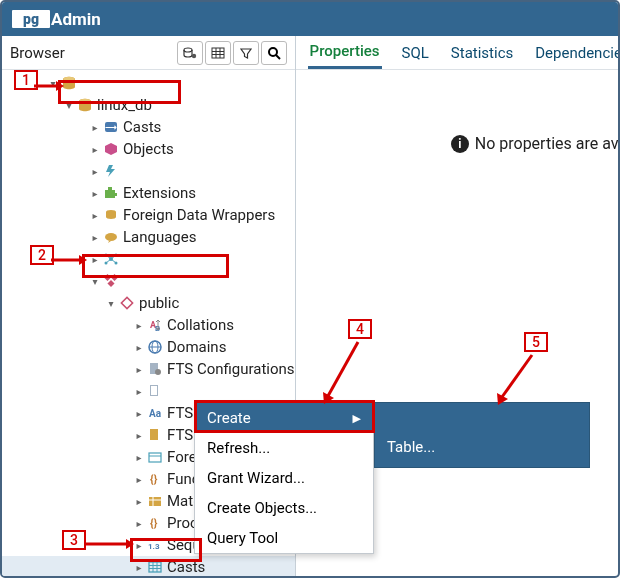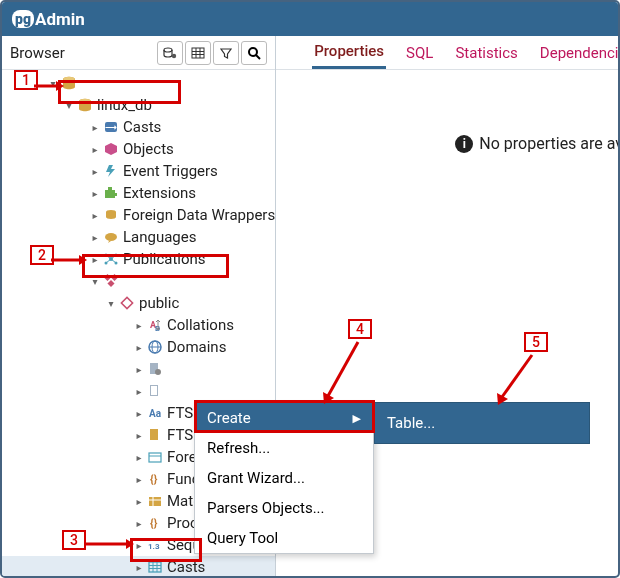--- a/index.html
+++ b/index.html
@@ -1,48 +1,48 @@
 <!DOCTYPE html>
 <html><head>
 <meta charset="utf-8">
 <style>
   * { box-sizing: border-box; margin: 0; padding: 0; font-family: -apple-system, BlinkMacSystemFont, "Segoe UI", Roboto, Helvetica, Arial, sans-serif; }
   html, body { width: 620px; height: 578px; overflow: hidden; background: #fff; }
   .wrap { width: 620px; height: 578px; border: 2px solid #466380; border-radius: 5px; overflow: hidden; position: relative; background: #fff; }
   .titlebar { height: 34px; background: #326690; display: flex; align-items: center; padding: 0 10px; }
   .logo { color: #fff; font-weight: 700; font-size: 17px; display: flex; align-items: center; }
-  .logo .pg-badge { background: #fff; color: #326690; font-weight: 900; border-radius: 8px; padding: 0 3px; margin-right: 1px; font-size: 14px; height: 18px; display: inline-flex; align-items: center; }
+  .logo .pg-badge { background: #fff; color: #326690; font-weight: 900; border-radius: 1px; padding: 0 11px; margin-right: 1px; font-size: 14px; height: 18px; display: inline-flex; align-items: center; }
   .body { display: flex; height: calc(100% - 34px); }
   .sidebar { width: 294px; border-right: 1px solid #c6cfd7; display: flex; flex-direction: column; }
   .sidebar-head { height: 34px; border-bottom: 1px solid #dce1e6; display: flex; align-items: center; justify-content: space-between; padding: 8px 8px; font-size: 15px; color: #222; }
   .sidebar-tools { display: flex; gap: 2px; }
   .tool-btn { width: 26px; height: 24px; border: 1px solid #bbb; background: #fff; border-radius: 3px; display: flex; align-items: center; justify-content: center; color: #333; cursor: pointer; font-size: 13px; }
   .tree { flex: 1; overflow: hidden; font-size: 15px; color: #222; padding-top: 2px; }
   .node { display: flex; align-items: center; height: 22px; white-space: nowrap; }
   .arrow { width: 14px; display: inline-flex; justify-content: center; color: #666; font-size: 10px; }
   .icon { width: 18px; height: 18px; display: inline-flex; align-items: center; justify-content: center; margin-right: 3px; }
   .lbl { }
   .indent-1 { padding-left: 44px; }
   .indent-2 { padding-left: 60px; }
   .indent-3 { padding-left: 86px; }
   .indent-4 { padding-left: 102px; }
   .indent-6 { padding-left: 130px; }
   .main { flex: 1; display: flex; flex-direction: column; }
   .tabs { height: 34px; border-bottom: 1px solid #dce1e6; display: flex; align-items: center; gap: 18px; padding: 0 12px; font-size: 15px; }
-  .tab { color: #be185d; padding: 6px 2px; cursor: pointer; }
-  .tab.active { color: #7f1d1d; border-bottom: 3px solid #326690; font-weight: 500; margin-left: 24px; }
+  .tab { color: #0c4a6e; padding: 6px 2px; cursor: pointer; }
+  .tab.active { color: #15803d; border-bottom: 3px solid #326690; font-weight: 500; }
   .content { flex: 1; position: relative; padding: 24px 14px; }
   .noprops { position: absolute; top: 64px; right: 0; color: #222; font-size: 16px; display: flex; align-items: center; gap: 6px; }
   .info-icn { width: 18px; height: 18px; border-radius: 50%; background: #222; color: #fff; display: inline-flex; align-items: center; justify-content: center; font-size: 12px; font-weight: 700; }
   .ctx-menu { position: absolute; left: 192px; top: 400px; width: 180px; background: #fff; border: 1px solid #c3c9cf; box-shadow: 2px 3px 6px rgba(0,0,0,0.18); z-index: 20; font-size: 15px; }
   .ctx-item { height: 30px; display: flex; align-items: center; justify-content: space-between; padding: 8px 12px; cursor: default; }
   .ctx-item.hover { background: #326690; color: #fff; }
   .ctx-item .caret { font-size: 11px; }
   .submenu { position: absolute; left: 372px; top: 400px; width: 216px; background: #326690; border: 1px solid #2a5677; z-index: 20; color: #fff; font-size: 15px; }
-  .submenu .ctx-item { height: 40px; background: #326690; color: #fff; }
+  .submenu .ctx-item { height: 40px; background: #326690; color: #fff; margin-top: 24px; }
   .callout-box { position: absolute; border: 3px solid #d40000; background: transparent; z-index: 30; pointer-events: none; }
   .callout-num { position: absolute; width: 24px; height: 20px; border: 2px solid #d40000; color: #d40000; font-size: 14px; display: flex; align-items: center; justify-content: center; background: #fff; z-index: 31; font-weight: 500; pointer-events: none; }
   .tree-row-sel { background: #e2ebf3; }
   svg.arrow-svg { position: absolute; z-index: 32; pointer-events: none; }
   .red-arrow { stroke: #d40000; stroke-width: 3; fill: none; }
   .red-arrow-head { fill: #d40000; }
 </style>
 </head>
 <body>
 
@@ -128,21 +128,20 @@
             </span>
             <span class="lbl">Objects</span>
           </div>
         <div class="node indent-3">
             <span class="arrow">▸</span>
             <span class="icon">
               <svg width="16" height="16" viewBox="0 0 16 16">
                 <path d="M6 2l-3 7h4l-2 5 7-8H8l2-4z" fill="#4aa0b8"></path>
               </svg>
             </span>
-            <span class="lbl">Event Triggers</span>
           </div>
         <div class="node indent-3">
             <span class="arrow">▸</span>
             <span class="icon">
               <svg width="16" height="16" viewBox="0 0 16 16">
                 <rect x="2" y="5" width="10" height="8" fill="#6ab04c"></rect>
                 <rect x="5" y="2" width="4" height="4" fill="#6ab04c"></rect>
                 <rect x="11" y="8" width="3" height="3" fill="#6ab04c"></rect>
               </svg>
             </span>
@@ -176,21 +175,20 @@
                 <circle cx="3" cy="4" r="1.5" fill="#4aa0b8"></circle>
                 <circle cx="13" cy="4" r="1.5" fill="#4aa0b8"></circle>
                 <circle cx="3" cy="12" r="1.5" fill="#4aa0b8"></circle>
                 <circle cx="13" cy="12" r="1.5" fill="#4aa0b8"></circle>
                 <line x1="8" y1="8" x2="3" y2="4" stroke="#4aa0b8"></line>
                 <line x1="8" y1="8" x2="13" y2="4" stroke="#4aa0b8"></line>
                 <line x1="8" y1="8" x2="3" y2="12" stroke="#4aa0b8"></line>
                 <line x1="8" y1="8" x2="13" y2="12" stroke="#4aa0b8"></line>
               </svg>
             </span>
-            <span class="lbl">Publications</span>
           </div>
         <div class="node indent-3">
             <span class="arrow">▾</span>
             <span class="icon">
               <svg width="16" height="16" viewBox="0 0 16 16">
                 <rect x="2" y="2" width="5" height="5" fill="#c94f6e" transform="rotate(45 4.5 4.5)"></rect>
                 <rect x="9" y="2" width="5" height="5" fill="#c94f6e" transform="rotate(45 11.5 4.5)"></rect>
                 <rect x="5.5" y="8" width="5" height="5" fill="#c94f6e" transform="rotate(45 8 10.5)"></rect>
               </svg>
             </span>
@@ -228,20 +226,21 @@
             <span class="lbl">Domains</span>
           </div>
         <div class="node indent-6">
             <span class="arrow">▸</span>
             <span class="icon">
               <svg width="16" height="16" viewBox="0 0 16 16">
                 <rect x="3" y="2" width="8" height="11" fill="#a5b4c4"></rect>
                 <circle cx="11" cy="11" r="3" fill="#888"></circle>
               </svg>
             </span>
+            <span class="lbl">FTS Configurations</span>
           </div>
         <div class="node indent-6">
             <span class="arrow">▸</span>
             <span class="icon">
               <svg width="16" height="16" viewBox="0 0 16 16">
                 <rect x="3" y="2" width="8" height="11" fill="#a5b4c4"></rect>
                 <rect x="4" y="3" width="6" height="9" fill="#fff"></rect>
               </svg>
             </span>
           </div>
@@ -347,21 +346,21 @@
         <span>Create</span>
         <span class="caret">▶</span>
       </div>
     <div class="ctx-item">
         <span>Refresh...</span>
       </div>
     <div class="ctx-item">
         <span>Grant Wizard...</span>
       </div>
     <div class="ctx-item">
-        <span>Parsers Objects...</span>
+        <span>Create Objects...</span>
       </div>
     <div class="ctx-item">
         <span>Query Tool</span>
       </div>
   </div>
   <div class="submenu">
     <div class="ctx-item">
         <span>Table...</span>
       </div>
   </div>

